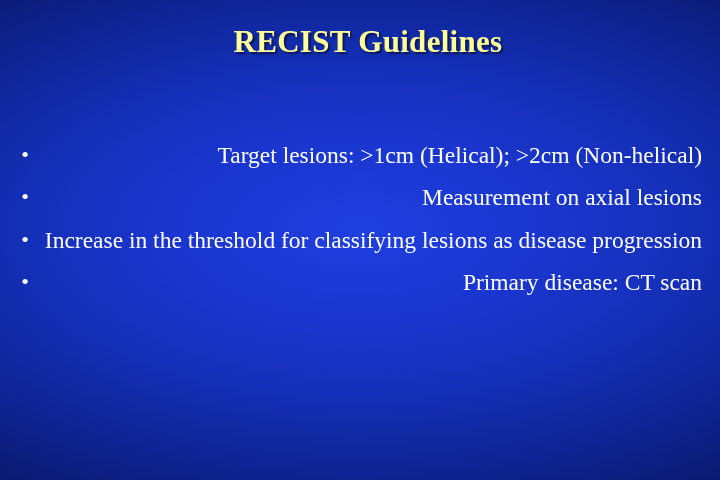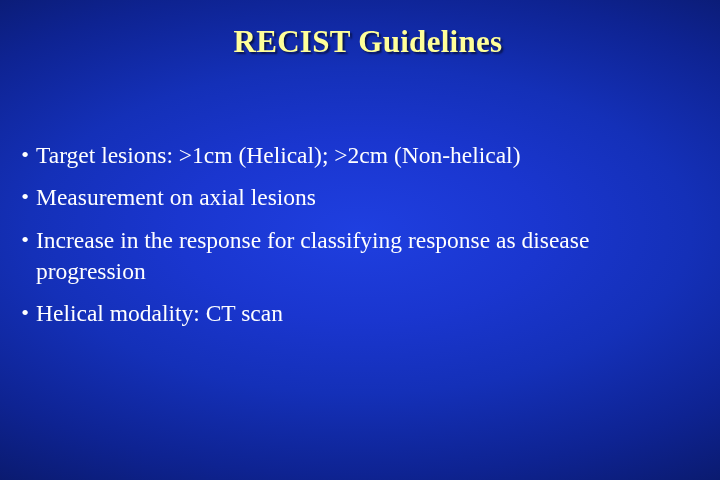--- a/index.html
+++ b/index.html
@@ -59,20 +59,21 @@
     flex: 0 0 auto;
     width: 22px;
     text-align: center;
     font-size: 22px;
     line-height: 1.33;
     color: #ffffff;
   }
   .bullet-text {
     flex: 1 1 auto;
     padding-right: 6px;
+    text-align: right;
   }
 </style>
 </head>
 <body>
 
 <div id="slide">
 
   <div id="title">RECIST Guidelines</div>
 
   <div id="bullets">
@@ -82,22 +83,22 @@
       <span class="bullet-text">Target lesions: &gt;1cm (Helical); &gt;2cm (Non-helical)</span>
     </div>
 
     <div class="bullet">
       <span class="bullet-marker">•</span>
       <span class="bullet-text">Measurement on axial lesions</span>
     </div>
 
     <div class="bullet">
       <span class="bullet-marker">•</span>
-      <span class="bullet-text">Increase in the response for classifying response as disease progression</span>
+      <span class="bullet-text">Increase in the threshold for classifying lesions as disease progression</span>
     </div>
 
     <div class="bullet">
       <span class="bullet-marker">•</span>
-      <span class="bullet-text">Helical modality: CT scan</span>
+      <span class="bullet-text">Primary disease: CT scan</span>
     </div>
 
   </div>
 </div>
 
 </body></html>

